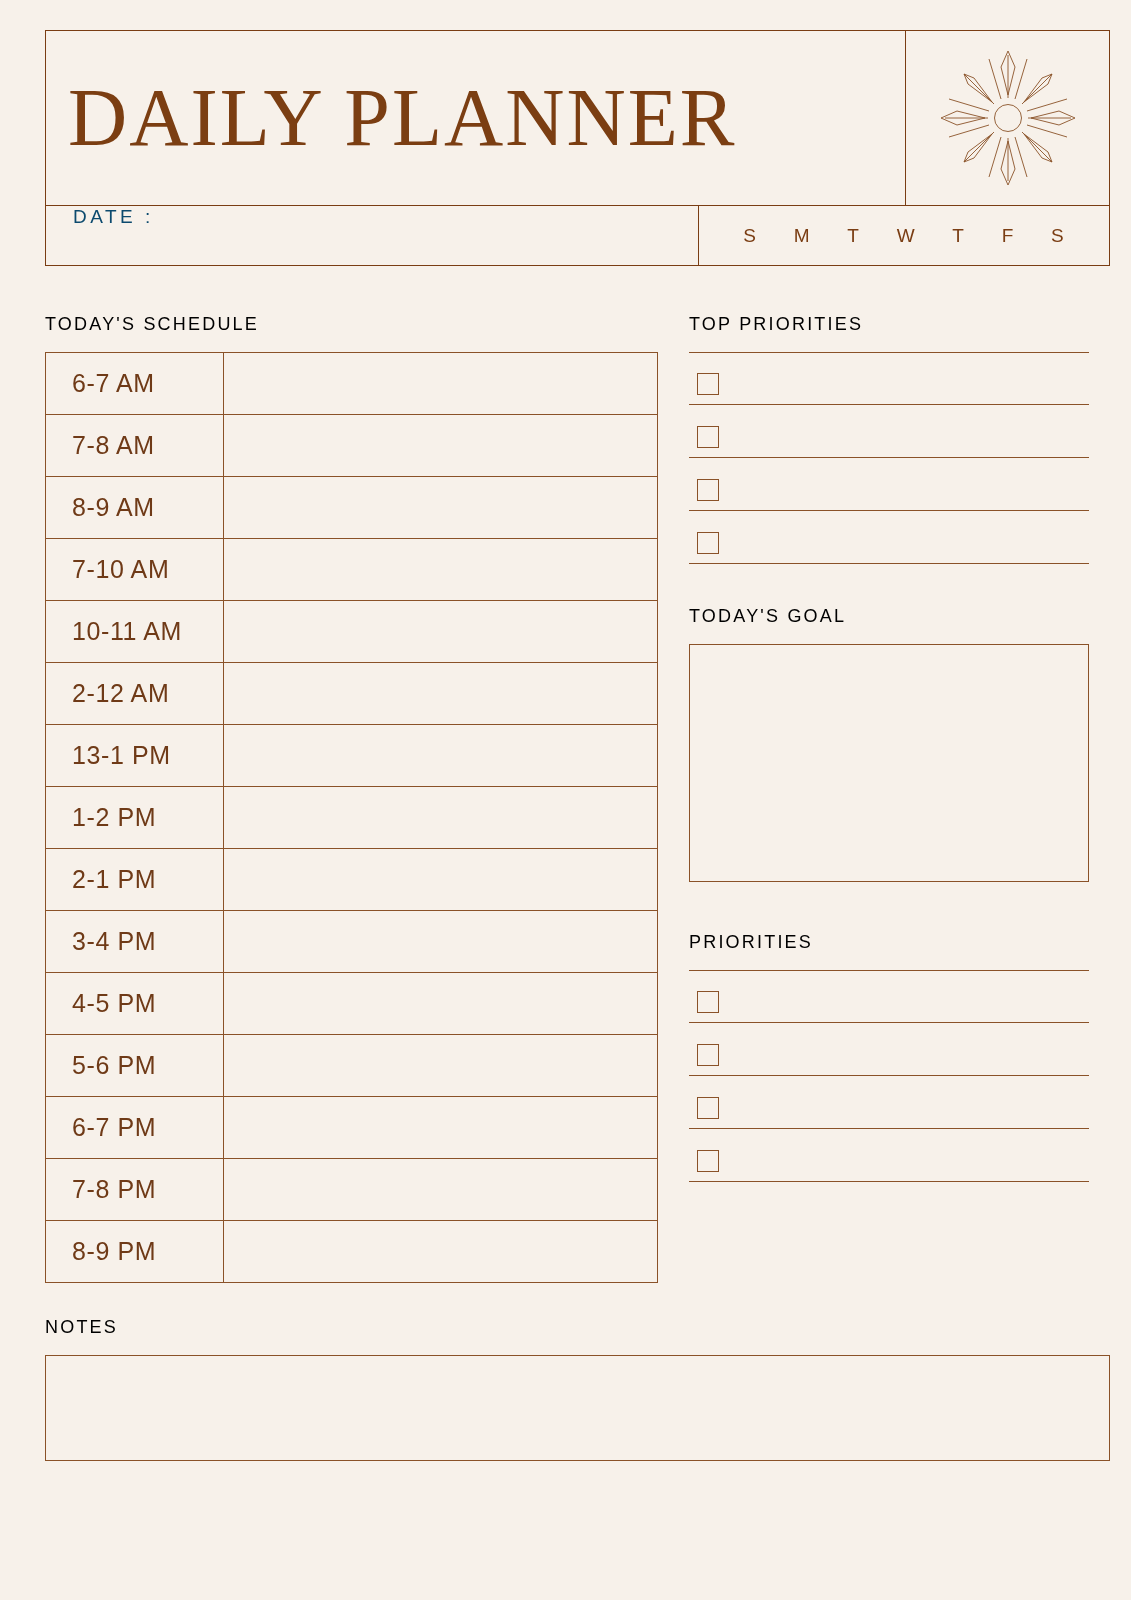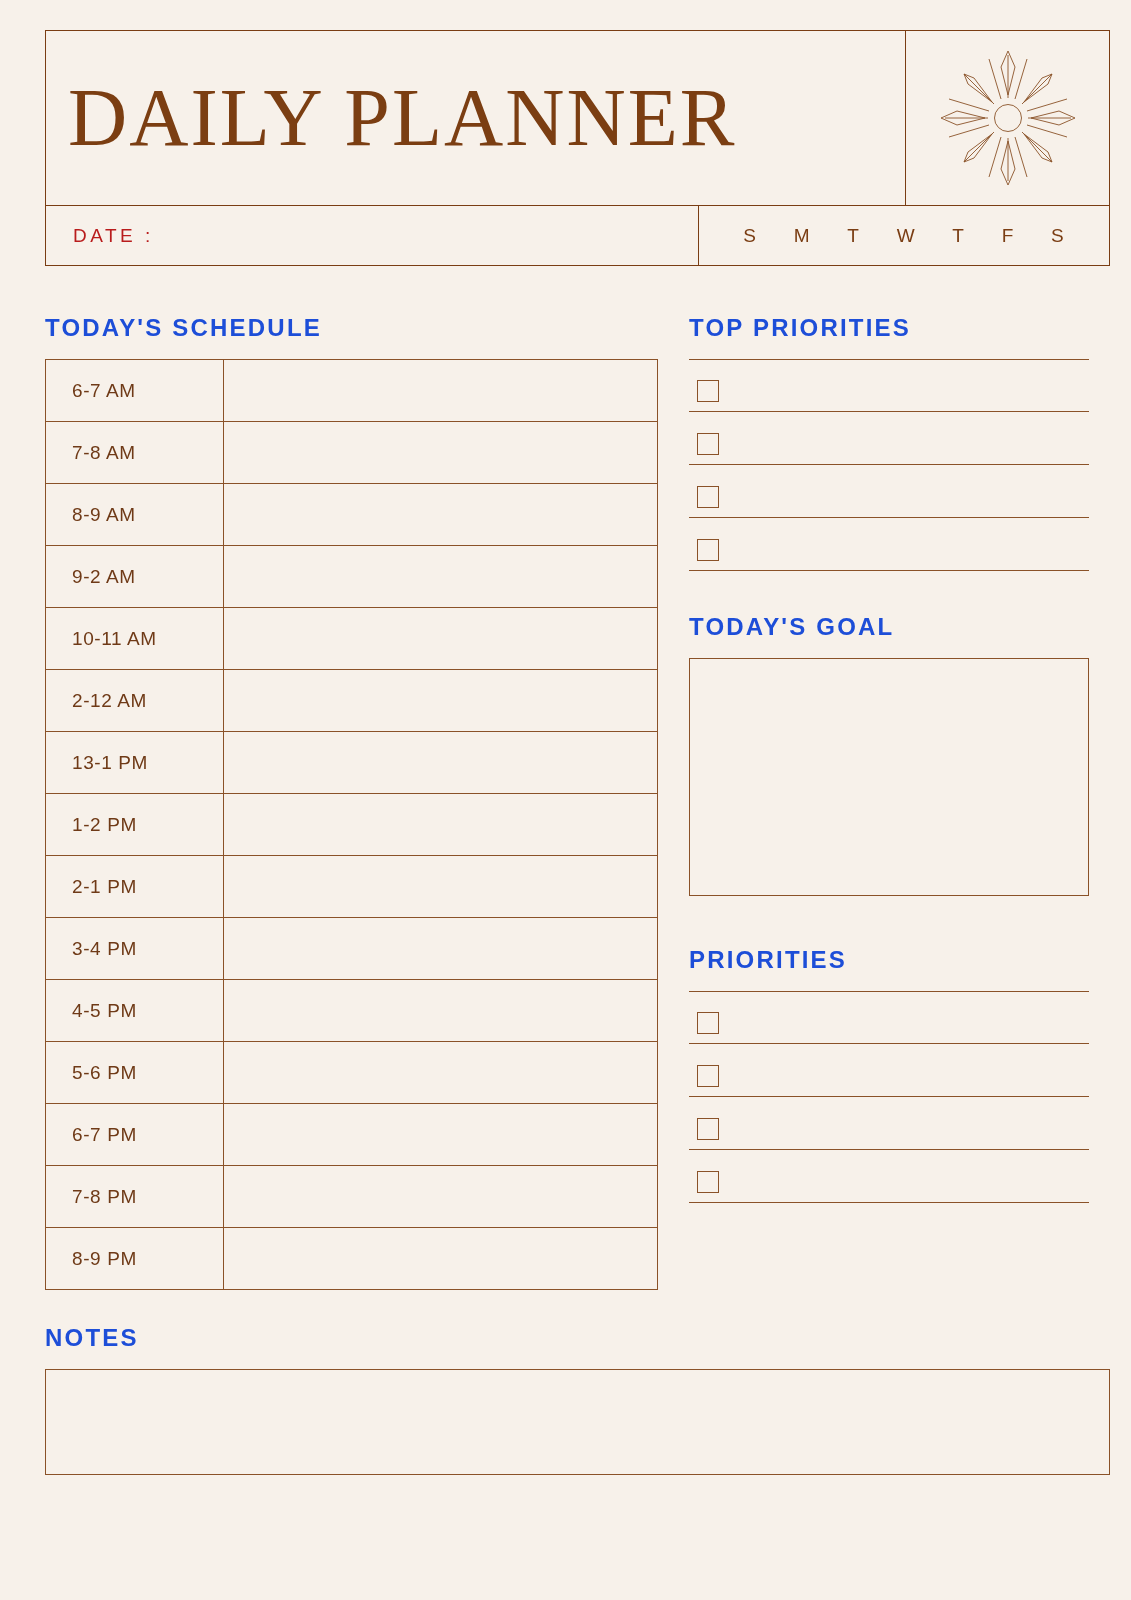--- a/index.html
+++ b/index.html
@@ -54,26 +54,26 @@
 
   .date-row {
     display: flex;
     border: 1.6px solid #7a3d13;
     border-top: none;
     height: 60px;
   }
   .date-cell {
     flex: 1 1 auto;
     display: flex;
-    align-items: center;
+    align-items: flex-start;
     padding-left: 27px;
     border-right: 1.6px solid #7a3d13;
     font-size: 19px;
     letter-spacing: 3.5px;
-    color: #b91c1c;
+    color: #0c4a6e;
   }
   .days-cell {
     flex: 0 0 410px;
     display: flex;
     align-items: center;
     justify-content: space-around;
     padding: 0 26px;
     font-size: 19px;
     letter-spacing: 1px;
     color: #7a3d13;
@@ -81,37 +81,37 @@
 
   
   .body-cols {
     display: flex;
     margin-top: 48px;
   }
   .col-left { width: 613px; }
   .col-right { width: 400px; margin-left: 31px; }
 
   .section-title {
-    font-size: 24px;
-    font-weight: bold;
+    font-size: 18px;
+    font-weight: normal;
     letter-spacing: 2.2px;
-    color: #1d4ed8;
+    color: #000000;
     margin-bottom: 17px;
   }
 
   
   .schedule {
     border: 1.3px solid #8a5228;
     border-collapse: collapse;
     width: 100%;
   }
   .schedule td {
     border: 1.1px solid #8a5228;
     height: 62px;
-    font-size: 19px;
+    font-size: 25px;
     color: #6f3a17;
     font-family: "Liberation Sans", sans-serif;
   }
   .schedule td.time {
     width: 178px;
     padding-left: 26px;
     letter-spacing: 0.6px;
   }
   .schedule td.blank { width: auto; }
 
@@ -227,21 +227,21 @@
           </tr>
           <tr>
             <td class="time">7-8 AM</td>
             <td class="blank"></td>
           </tr>
           <tr>
             <td class="time">8-9 AM</td>
             <td class="blank"></td>
           </tr>
           <tr>
-            <td class="time">9-2 AM</td>
+            <td class="time">7-10 AM</td>
             <td class="blank"></td>
           </tr>
           <tr>
             <td class="time">10-11 AM</td>
             <td class="blank"></td>
           </tr>
           <tr>
             <td class="time">2-12 AM</td>
             <td class="blank"></td>
           </tr>

